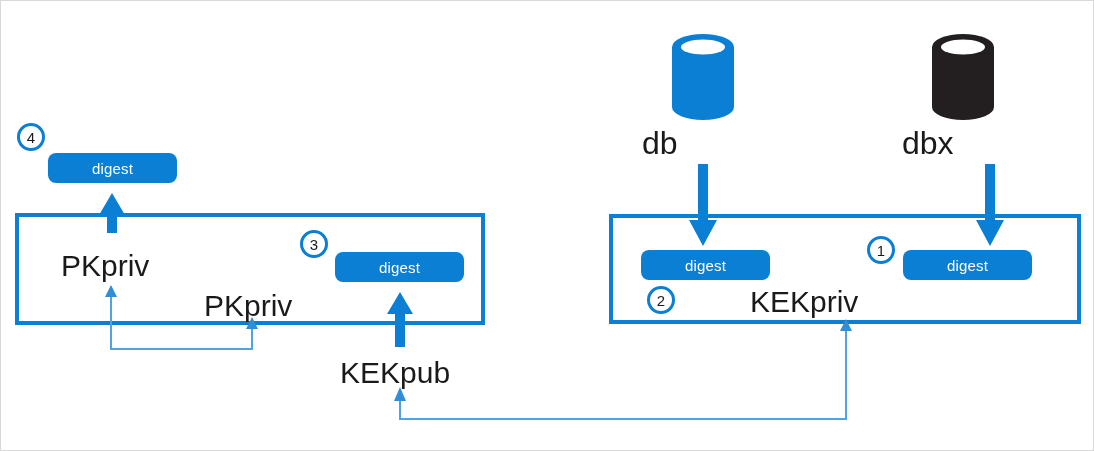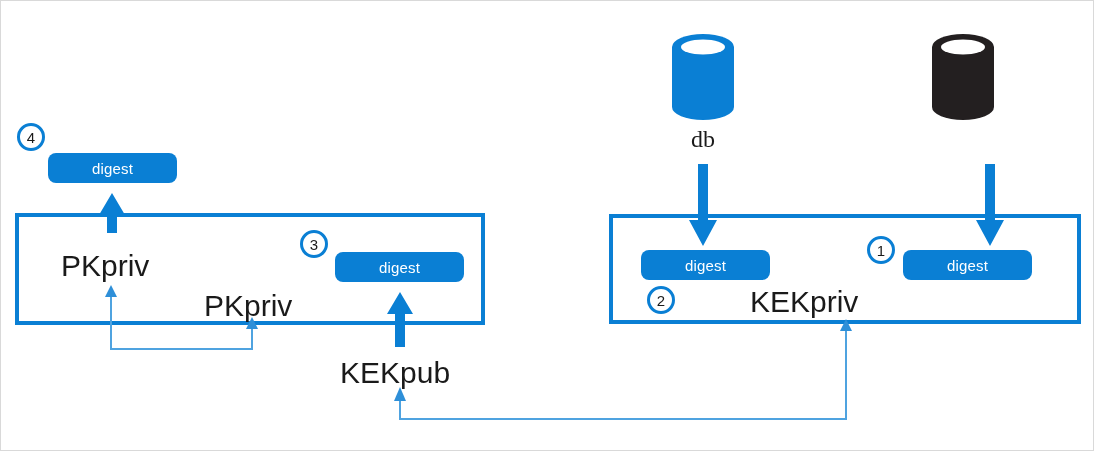--- a/index.html
+++ b/index.html
@@ -47,25 +47,24 @@
   .key-label {
     position: absolute;
     color: #1a1a1a;
     font-size: 30px;
     line-height: 1;
     white-space: nowrap;
   }
   .db-label {
     position: absolute;
     color: #1a1a1a;
-    font-size: 24px;
+    font-size: 32px;
     line-height: 1;
     white-space: nowrap;
-    text-align: center;
-    font-family: Liberation Serif, serif;
+    text-align: left;
   }
 
   
   .badge {
     position: absolute;
     width: 28px;
     height: 28px;
     border: 3px solid #0A7FD4;
     border-radius: 50%;
     background: #ffffff;
@@ -108,20 +107,21 @@
     </svg>
   </div>
   <div class="db-label" style="left:641px; top:126px; width:122px;">db</div>
 
   <div class="cyl" style="left:931px; top:33px;">
     <svg width="62" height="86" viewBox="0 0 62 86" xmlns="http://www.w3.org/2000/svg">
       <path d="M0,13 A31,13 0 0 1 62,13 L62,73 A31,13 0 0 1 0,73 Z" fill="#231F20"></path>
       <ellipse cx="31" cy="13" rx="22" ry="7.5" fill="#ffffff"></ellipse>
     </svg>
   </div>
+  <div class="db-label" style="left:901px; top:126px; width:122px;">dbx</div>
 
   <div class="arrow-thick" style="left:688px; top:163px; width:28px; height:82px;">
     <svg width="28" height="82" viewBox="0 0 28 82" xmlns="http://www.w3.org/2000/svg">
       <path d="M9,0 L19,0 L19,56 L28,56 L14,82 L0,56 L9,56 Z" fill="#0A7FD4"></path>
     </svg>
   </div>
 
   <div class="arrow-thick" style="left:975px; top:163px; width:28px; height:82px;">
     <svg width="28" height="82" viewBox="0 0 28 82" xmlns="http://www.w3.org/2000/svg">
       <path d="M9,0 L19,0 L19,56 L28,56 L14,82 L0,56 L9,56 Z" fill="#0A7FD4"></path>

